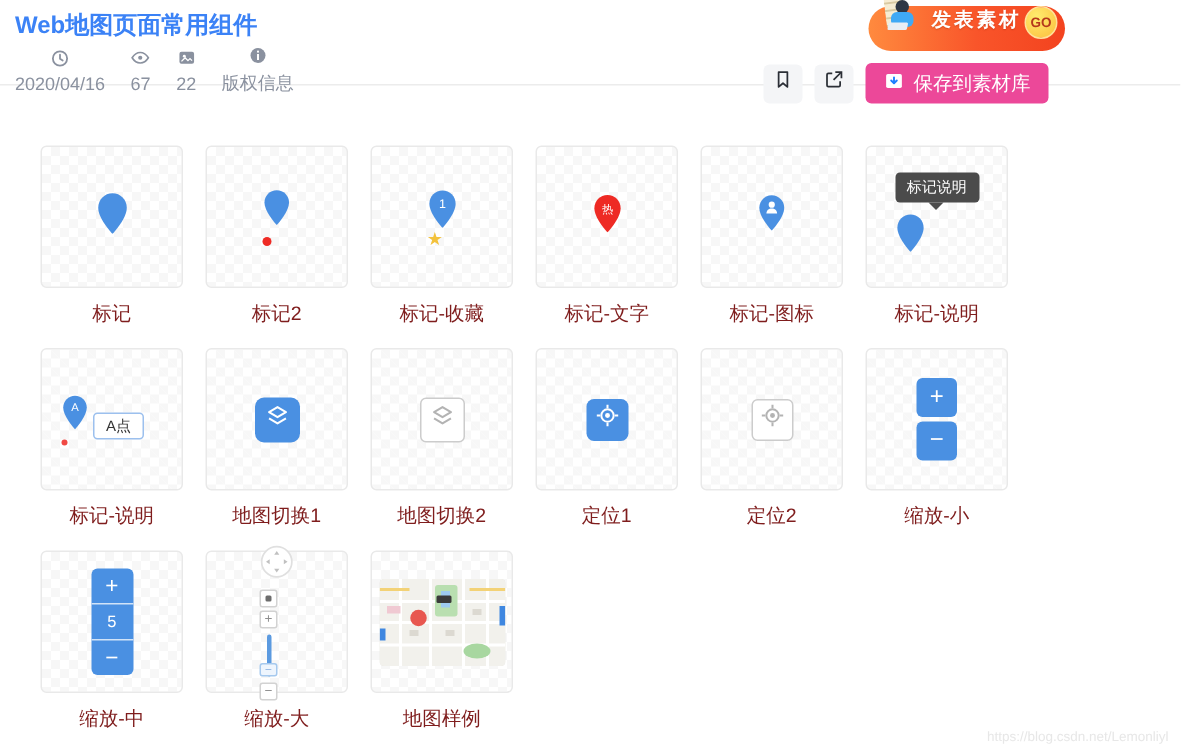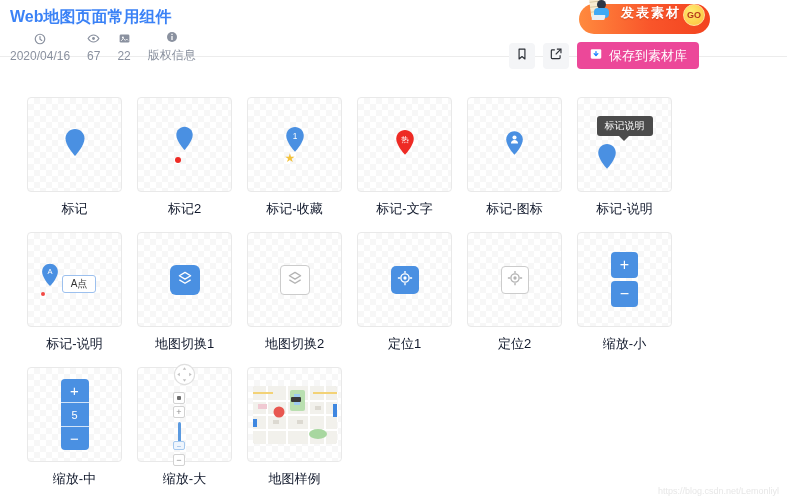--- a/index.html
+++ b/index.html
@@ -43,21 +43,21 @@
   .grid{position:absolute;left:27px;top:97px;display:grid;
         grid-template-columns:repeat(6,95px);column-gap:15px;row-gap:16px;}
   .cell{width:95px;}
   .card{width:95px;height:95px;box-sizing:border-box;border:1px solid #e9e9e9;border-radius:4px;
         display:flex;align-items:center;justify-content:center;position:relative;cursor:pointer;
         background-color:#fff;
         background-image:
           linear-gradient(45deg,#f7f7f7 25%,transparent 25%,transparent 75%,#f7f7f7 75%),
           linear-gradient(45deg,#f7f7f7 25%,transparent 25%,transparent 75%,#f7f7f7 75%);
         background-size:12px 12px;background-position:0 0,6px 6px;}
-  .card-label{margin-top:8px;height:16px;text-align:center;font-size:13px;color:#0f172a;}
+  .card-label{margin-top:8px;height:16px;text-align:center;font-size:13px;color:#7f1d1d;}
   .col{display:flex;flex-direction:column;}
   
   svg text{font-family:"Liberation Sans","DejaVu Sans",sans-serif;}
   .red-dot{width:6px;height:6px;border-radius:50%;background:#ee2a24;margin-top:2px;}
   .star{color:#f3c23c;font-size:12px;line-height:10px;margin-top:-4px;}
   .tooltip{background:#4b4b4b;color:#fff;font-size:10px;padding:3px 8px;border-radius:3px;
            position:relative;white-space:nowrap;}
   .tooltip::after{content:"";position:absolute;left:40%;bottom:-5px;border:5px solid transparent;
                   border-top-color:#4b4b4b;border-bottom:0;}
   .tag-box{background:#fff;border:1px solid #9cc0ee;border-radius:3px;padding:1px 8px;

